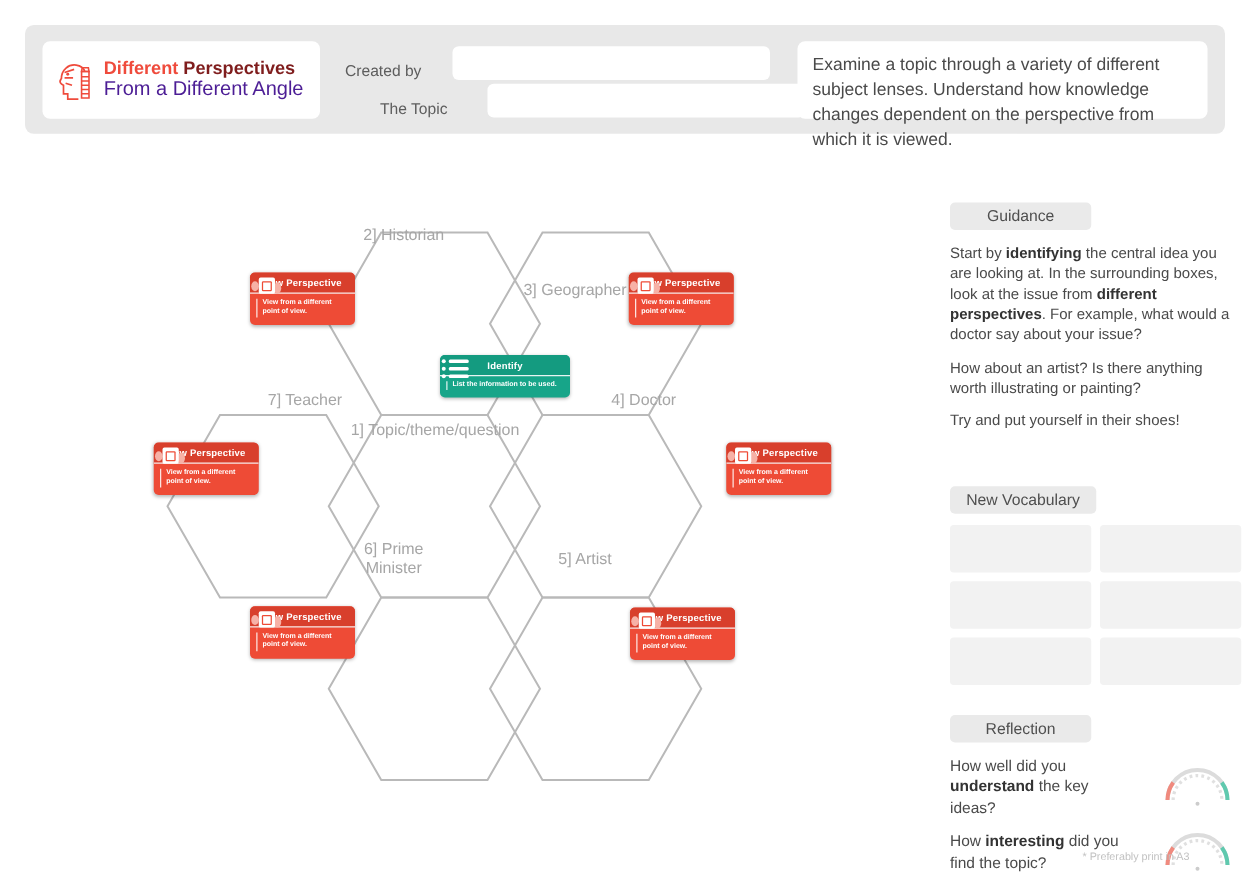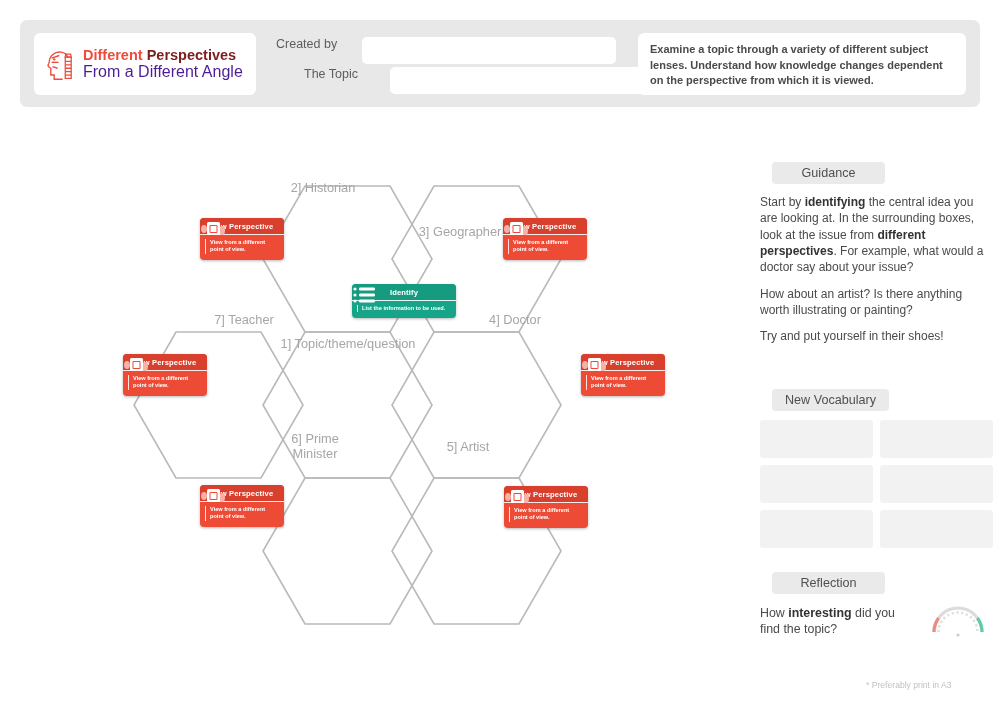--- a/index.html
+++ b/index.html
@@ -24,32 +24,32 @@
   }
   .logo-icon{
     width:34px;height:36px;margin-left:10px;margin-right:5px;flex:0 0 auto;
   }
   .logo-text{line-height:1.12;}
   .logo-line1{font-size:14.5px;color:#5a5a5a;}
   .logo-line1 .accent{color:#ef4b3c;font-weight:bold;}
   .logo-line1 .bold{font-weight:bold;color:#7f1d1d;}
   .logo-line2{font-size:16px;color:#4c1d95;}
 
-  .field-row{position:absolute;display:flex;align-items:flex-start;gap:18px;}
+  .field-row{position:absolute;display:flex;align-items:flex-end;gap:18px;}
   .field-label{font-size:12.5px;color:#5d5d5d;width:68px;flex:0 0 auto;}
   .field-input{
     background:#fff;border:none;border-radius:5px;height:27px;width:254px;
     font-family:"Liberation Sans", sans-serif;font-size:12.5px;color:#3a3a3a;
     padding:0 8px;box-sizing:border-box;outline:none;
   }
   .desc-card{
     position:absolute;left:618px;top:13px;width:328px;height:62px;
     background:#fff;border-radius:6px;
     padding:9px 12px;box-sizing:border-box;
-    font-size:11px;line-height:1.42;color:#4a4a4a;font-weight:bold;
+    font-size:14px;line-height:1.42;color:#4a4a4a;
   }
 
   
   .board{position:absolute;left:0px;top:120px;width:720px;height:520px;}
   .board svg{position:absolute;left:0;top:0;}
   .hex-label{
     position:absolute;font-size:12.8px;color:#a6a6a6;
     text-align:center;line-height:1.2;white-space:pre-line;
     pointer-events:none;
   }
@@ -77,21 +77,21 @@
   .card.green{background:#17a589;width:104px;}
   .card.green .card-title{background:#149b80;border-bottom:1px solid rgba(255,255,255,.9);}
 
   .ic{flex:0 0 auto;}
 
   
   .sidebar{position:absolute;left:760px;top:162px;width:226px;}
   .pill{
     background:#eaeaea;border-radius:4px;
     font-size:12.6px;color:#4f4f4f;text-align:center;
-    padding:4px 0;width:113px;margin-left:12px;
+    padding:4px 0;width:113px;
   }
   .guid-p{font-size:12px;line-height:1.36;color:#4a4a4a;margin:10px 0 0 0;}
   .guid-p b{font-weight:bold;color:#333;}
 
   .vocab-grid{
     display:grid;grid-template-columns:113px 113px;gap:7px;margin-top:9px;
   }
   .vocab-cell{height:38px;background:#f2f2f2;border-radius:3px;}
 
   .reflect-row{display:flex;align-items:center;justify-content:space-between;margin-top:11px;}
@@ -292,20 +292,30 @@
     <div class="vocab-cell"></div>
     <div class="vocab-cell"></div>
     <div class="vocab-cell"></div>
     <div class="vocab-cell"></div>
   </div>
 
   <div style="height:24px;"></div>
 
   <div class="pill">Reflection</div>
 
+  <div class="reflect-row">
+    <div class="reflect-q"><span>How well did you </span><b>understand</b><span> the key ideas?</span></div>
+    <svg width="56" height="33" viewBox="0 0 56 33">
+      <path d="M4 27 A24 24 0 0 1 52 27" fill="none" stroke="#dcdcdc" stroke-width="3.2"></path>
+      <path d="M8.5 27 A19.5 19.5 0 0 1 47.5 27" fill="none" stroke="#e0e0e0" stroke-width="2.6" stroke-dasharray="2.2 2.6"></path>
+      <path d="M4 27 A24 24 0 0 1 8.6 13" fill="none" stroke="#f08a7e" stroke-width="3.2"></path>
+      <path d="M47.4 13 A24 24 0 0 1 52 27" fill="none" stroke="#5fc9ae" stroke-width="3.2"></path>
+      <circle cx="28" cy="30" r="1.6" fill="#cccccc"></circle>
+    </svg>
+  </div>
 
   <div class="reflect-row">
     <div class="reflect-q"><span>How </span><b>interesting</b><span> did you find the topic?</span></div>
     <svg width="56" height="33" viewBox="0 0 56 33">
       <path d="M4 27 A24 24 0 0 1 52 27" fill="none" stroke="#dcdcdc" stroke-width="3.2"></path>
       <path d="M8.5 27 A19.5 19.5 0 0 1 47.5 27" fill="none" stroke="#e0e0e0" stroke-width="2.6" stroke-dasharray="2.2 2.6"></path>
       <path d="M4 27 A24 24 0 0 1 8.6 13" fill="none" stroke="#f08a7e" stroke-width="3.2"></path>
       <path d="M47.4 13 A24 24 0 0 1 52 27" fill="none" stroke="#5fc9ae" stroke-width="3.2"></path>
       <circle cx="28" cy="30" r="1.6" fill="#cccccc"></circle>
     </svg>

